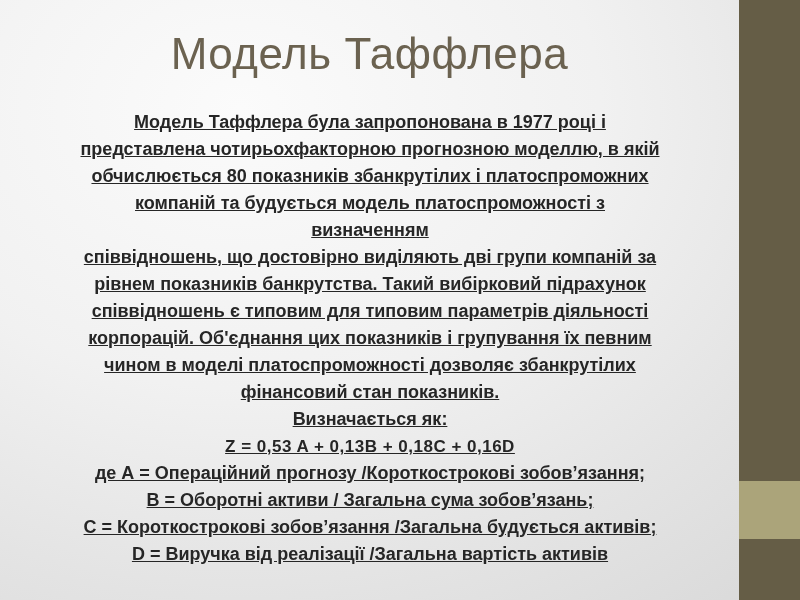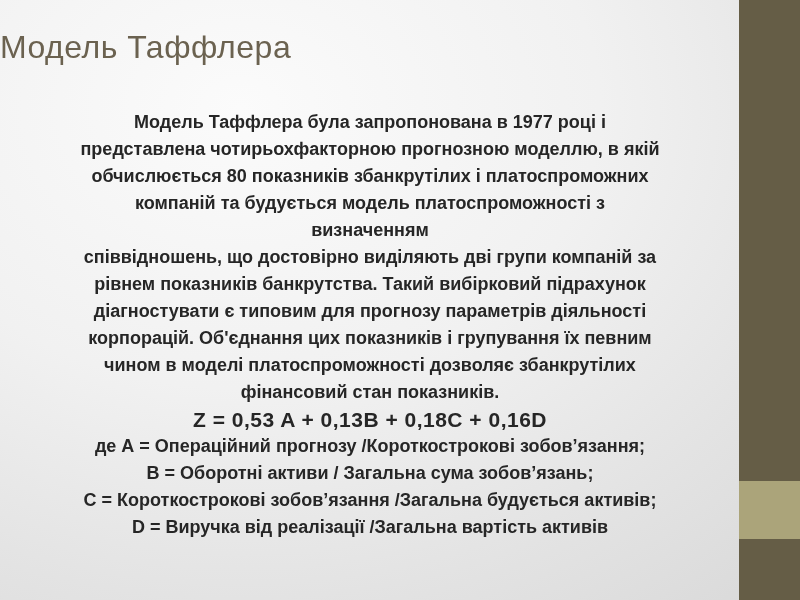--- a/index.html
+++ b/index.html
@@ -14,43 +14,45 @@
     background: radial-gradient(ellipse 900px 700px at 30% 18%,
                 #fbfbfb 0%, #f1f1f1 40%, #e3e3e3 70%, #d6d6d6 100%);
     font-family: "Liberation Sans", sans-serif;
   }
   .slide-title {
     position: absolute;
     top: 30px;
     left: 0;
     width: 739px;
     margin: 0;
-    font-size: 32px;
+    text-align: center;
+    font-size: 44px;
     font-weight: 400;
     letter-spacing: 0.5px;
     color: var(--title-text, #6b6250);
     line-height: 1.1;
   }
   .slide-body {
     position: absolute;
     top: 109px;
     left: 25px;
     width: 690px;
     text-align: center;
     color: var(--body-text, #262626);
     font-size: 18px;
     font-weight: 700;
     line-height: 27px;
   }
   .body-line {
     white-space: nowrap;
     height: 27px;
+    text-decoration: underline;
   }
   .formula-line {
-    font-size: 21px;
+    font-size: 17px;
     letter-spacing: 0.5px;
   }
   .accent-bar {
     position: absolute;
     top: 0;
     left: 739px;
     width: 61px;
     height: 600px;
     background: var(--accent-bar, #655d46);
   }
@@ -71,24 +73,25 @@
   <h1 class="slide-title">Модель Таффлера</h1>
 
   <div class="slide-body">
     <div class="body-line">Модель Таффлера була запропонована в 1977 році і</div>
     <div class="body-line">представлена чотирьохфакторною прогнозною моделлю, в якій</div>
     <div class="body-line">обчислюється 80 показників збанкрутілих і платоспроможних</div>
     <div class="body-line">компаній та будується модель платоспроможності з</div>
     <div class="body-line">визначенням</div>
     <div class="body-line">співвідношень, що достовірно виділяють дві групи компаній за</div>
     <div class="body-line">рівнем показників банкрутства. Такий вибірковий підрахунок</div>
-    <div class="body-line">діагностувати є типовим для прогнозу параметрів діяльності</div>
+    <div class="body-line">співвідношень є типовим для типовим параметрів діяльності</div>
     <div class="body-line">корпорацій. Об'єднання цих показників і групування їх певним</div>
     <div class="body-line">чином в моделі платоспроможності дозволяє збанкрутілих</div>
     <div class="body-line">фінансовий стан показників.</div>
+    <div class="body-line">Визначається як:</div>
     <div class="body-line formula-line">Z = 0,53 A + 0,13B + 0,18C + 0,16D</div>
     <div class="body-line">де А = Операційний прогнозу /Короткострокові зобов’язання;</div>
     <div class="body-line">В = Оборотні активи / Загальна сума зобов’язань;</div>
     <div class="body-line">С = Короткострокові зобов’язання /Загальна будується активів;</div>
     <div class="body-line">D = Виручка від реалізації /Загальна вартість активів</div>
   </div>
 
   <div class="accent-bar">
     <div class="accent-square"></div>
   </div>

